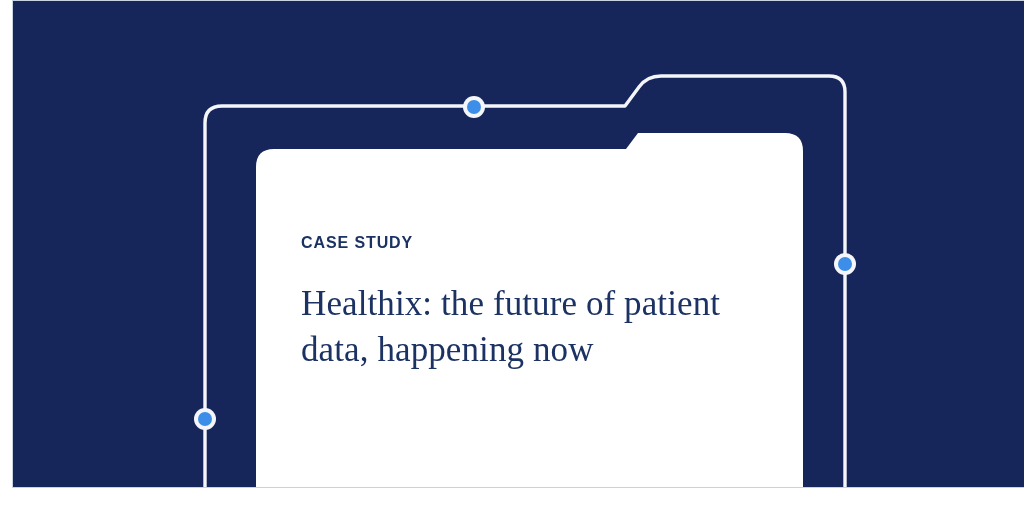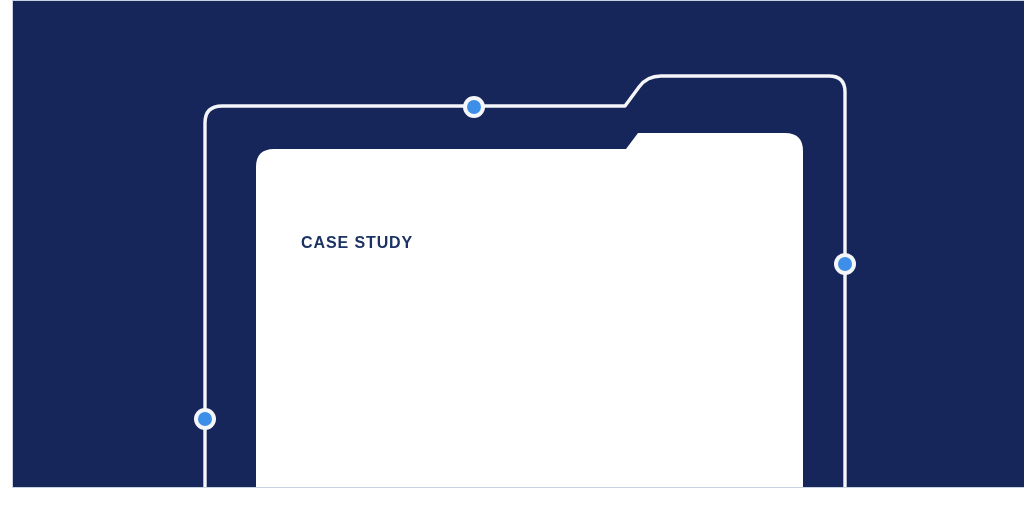--- a/index.html
+++ b/index.html
@@ -87,16 +87,17 @@
     <circle cx="832" cy="263" r="7" fill="#3c8ee8"></circle>
   </svg>
 
   <div id="card">
     <svg id="card-shape" viewBox="0 0 547 386">
       <path d="M 0 34 Q 0 16 18 16 L 370 16 L 382 0 L 529 0 Q 547 0 547 18 L 547 386 L 0 386 Z" fill="#ffffff"></path>
     </svg>
 
     <div id="card-text">
       <p id="eyebrow">CASE STUDY</p>
+      <h1 id="headline"><span>Healthix: the future of patient</span><br><span>data, happening now</span></h1>
     </div>
   </div>
 
 </div>
 
 </body></html>

